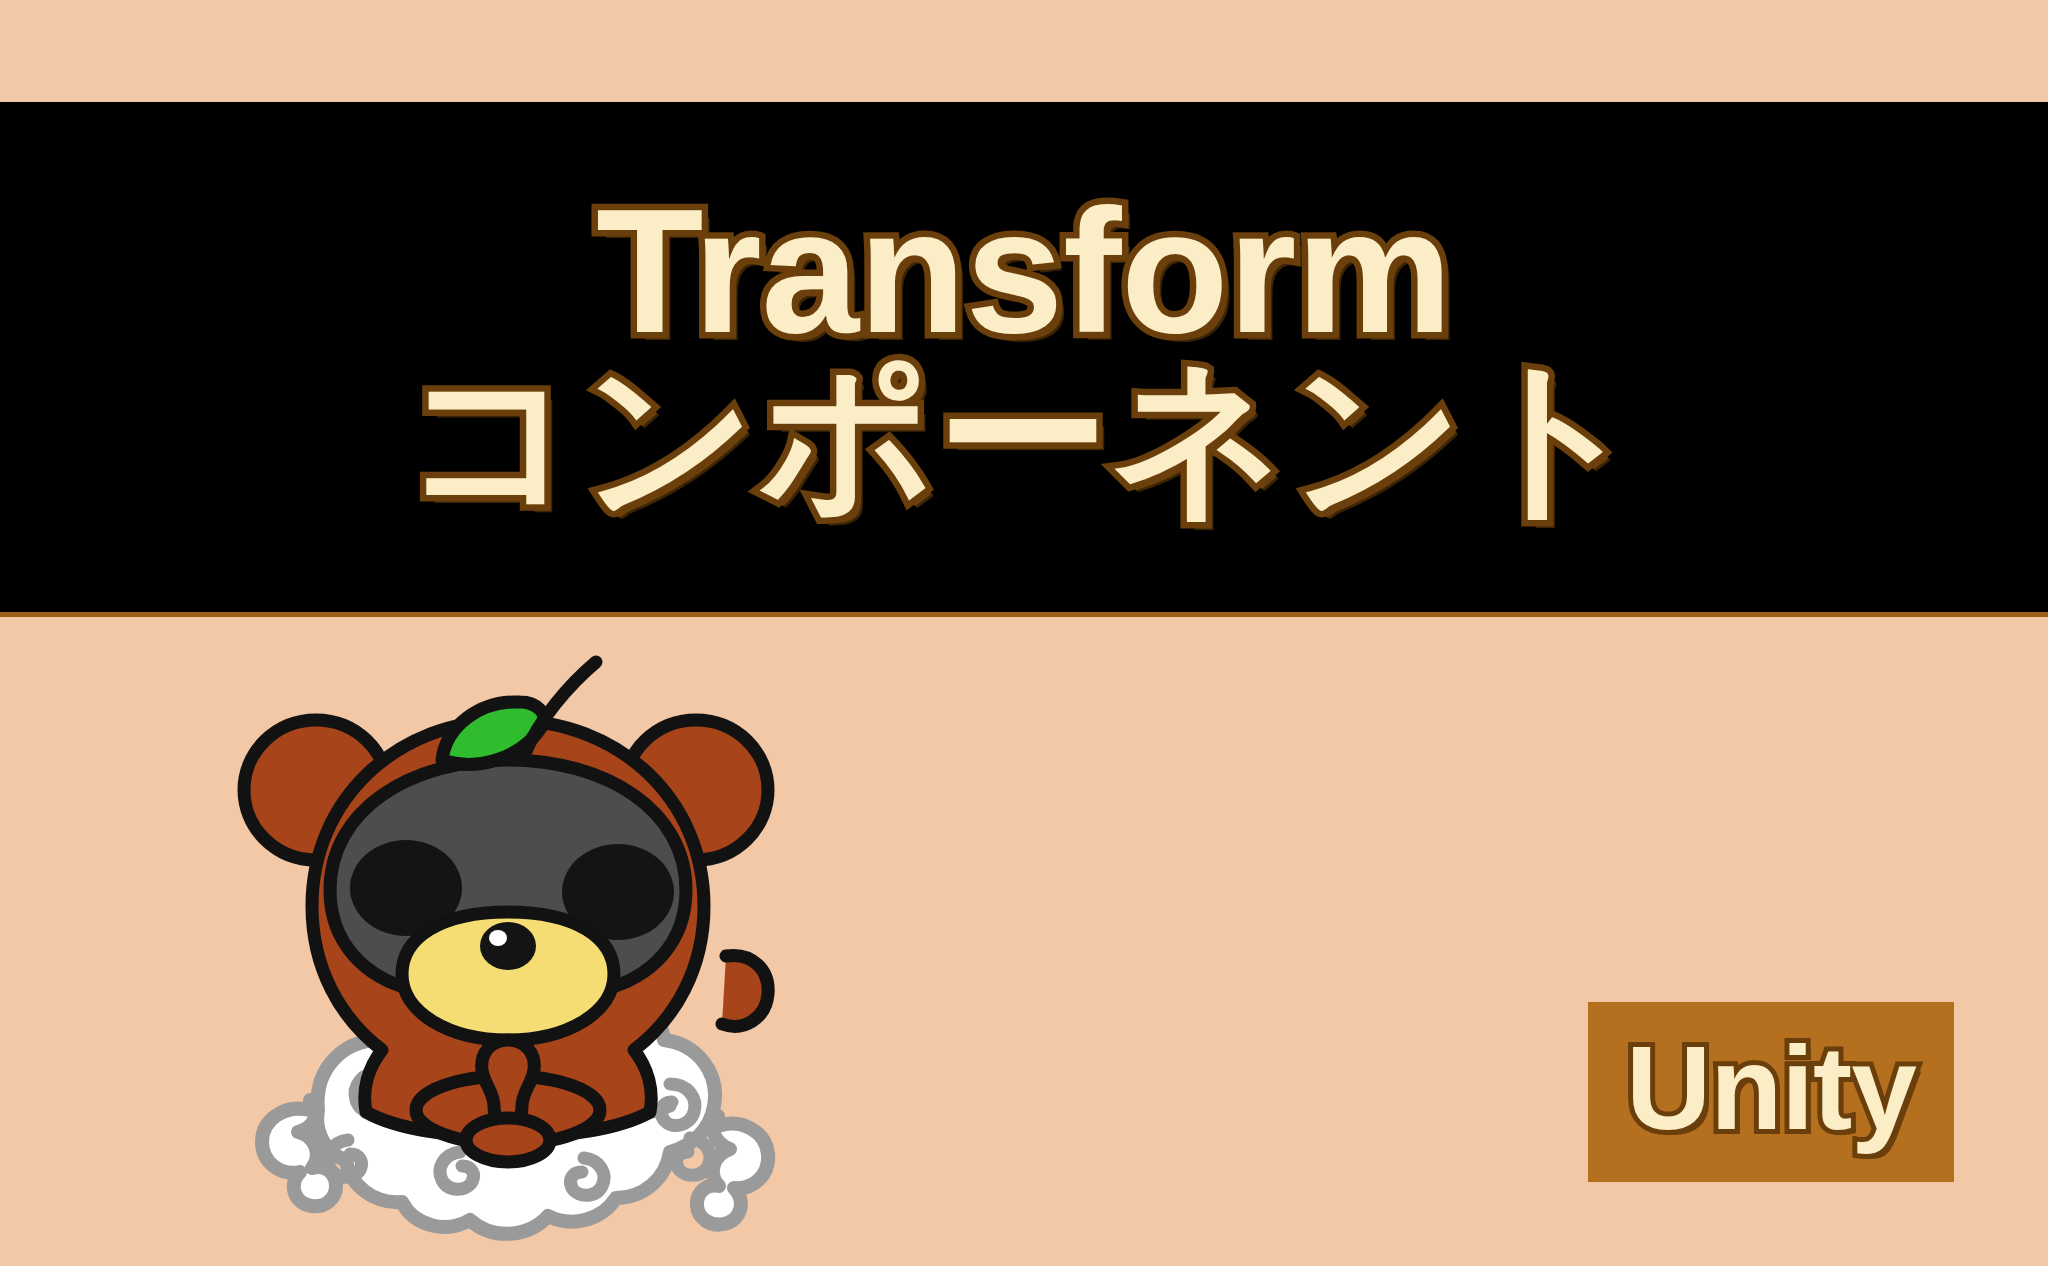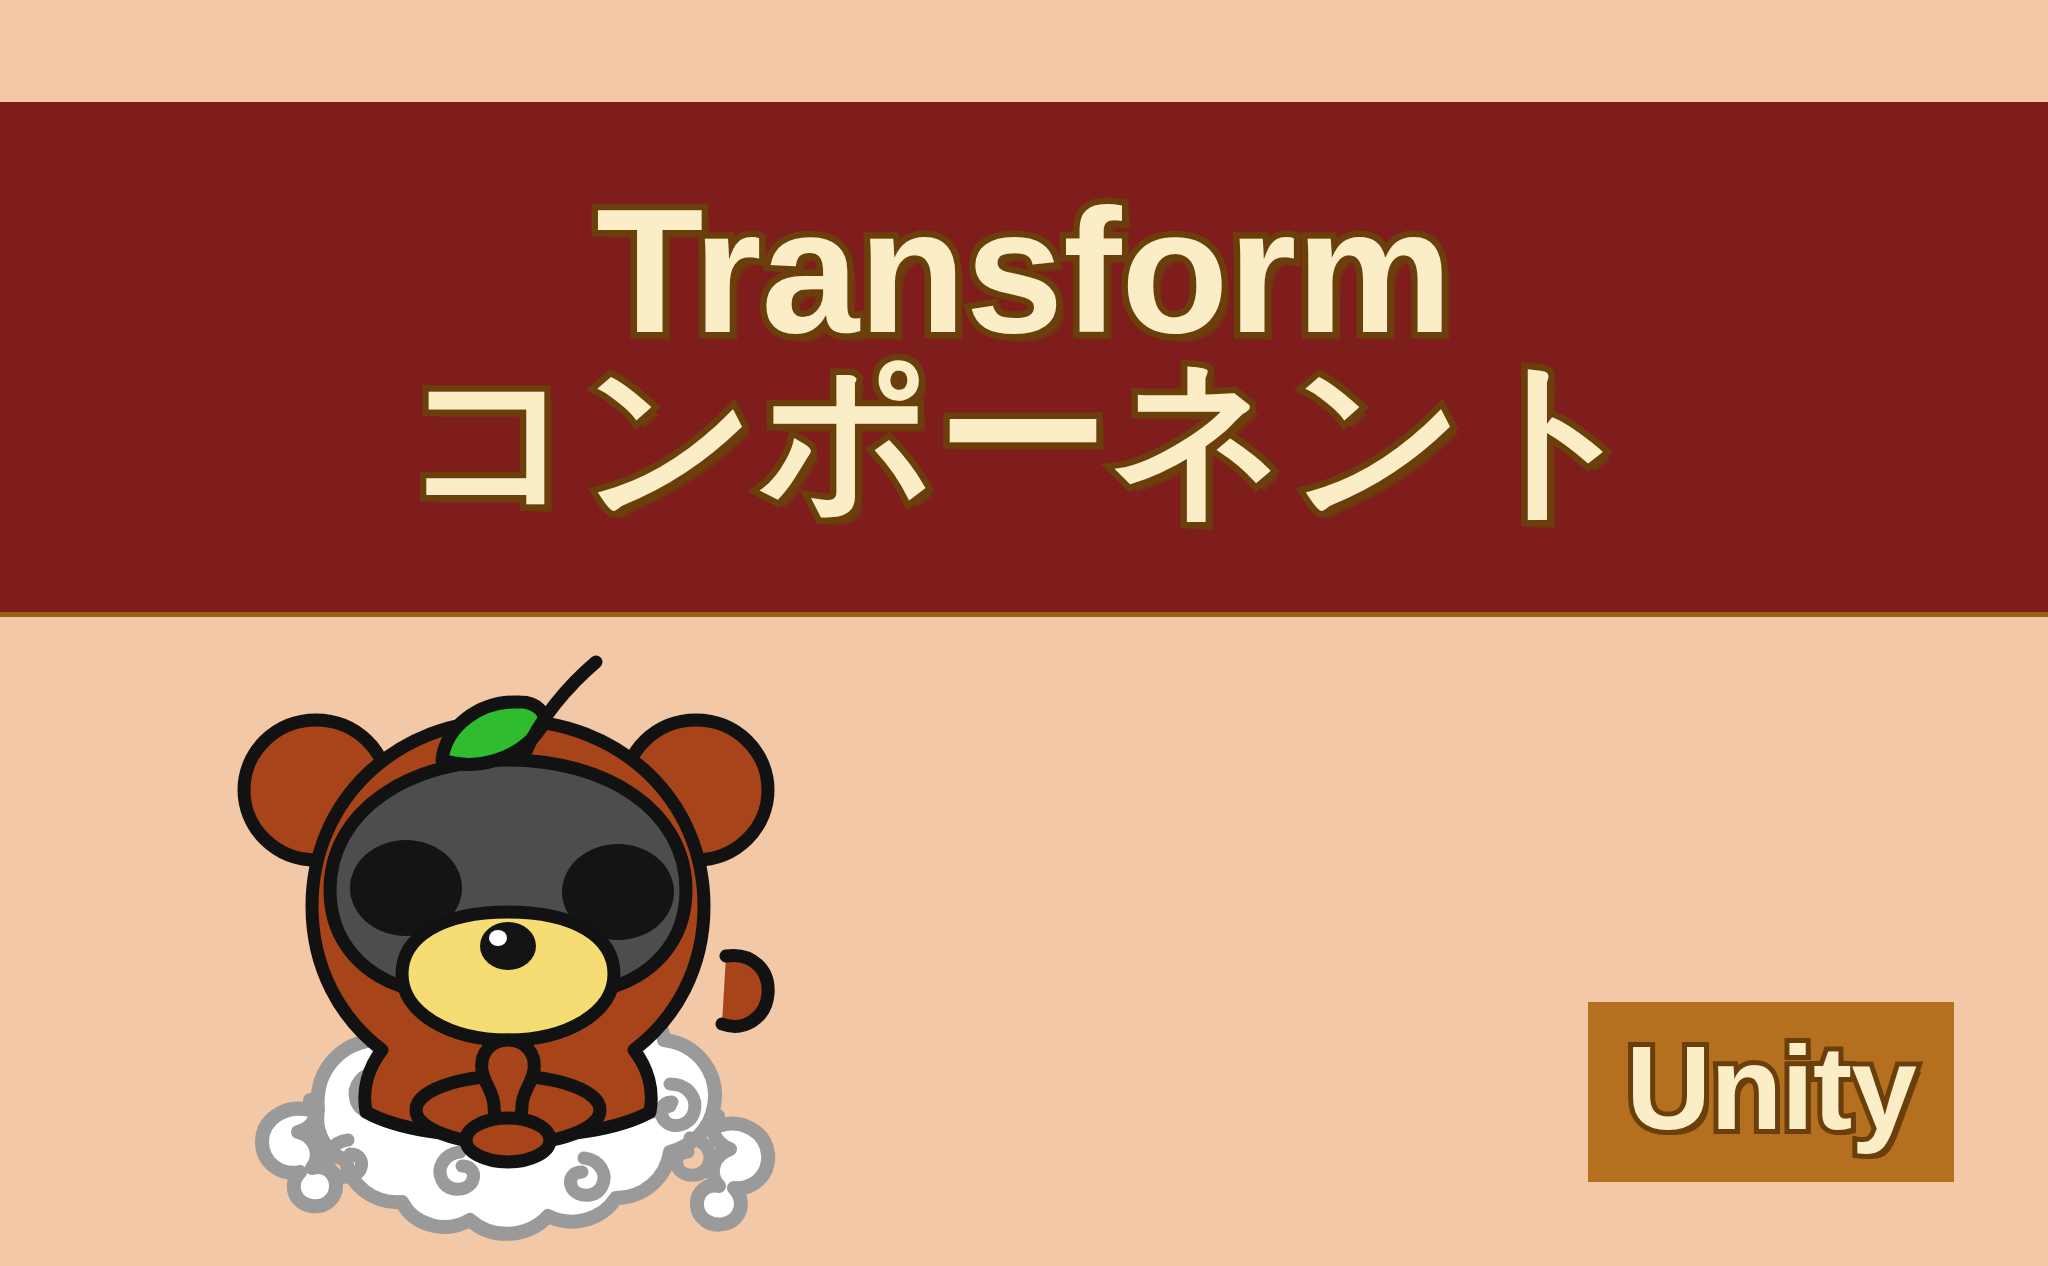--- a/index.html
+++ b/index.html
@@ -19,21 +19,21 @@
     overflow: hidden;
   }
 
   
   .title-banner {
     position: absolute;
     left: 0;
     top: 102px;
     width: 2048px;
     height: 515px;
-    background: #7f1d1d;
+    background: #000000;
     display: flex;
     flex-direction: column;
     align-items: center;
     justify-content: center;
     box-sizing: border-box;
   }
   .title-banner::after {
     content: "";
     position: absolute;
     left: 0;

